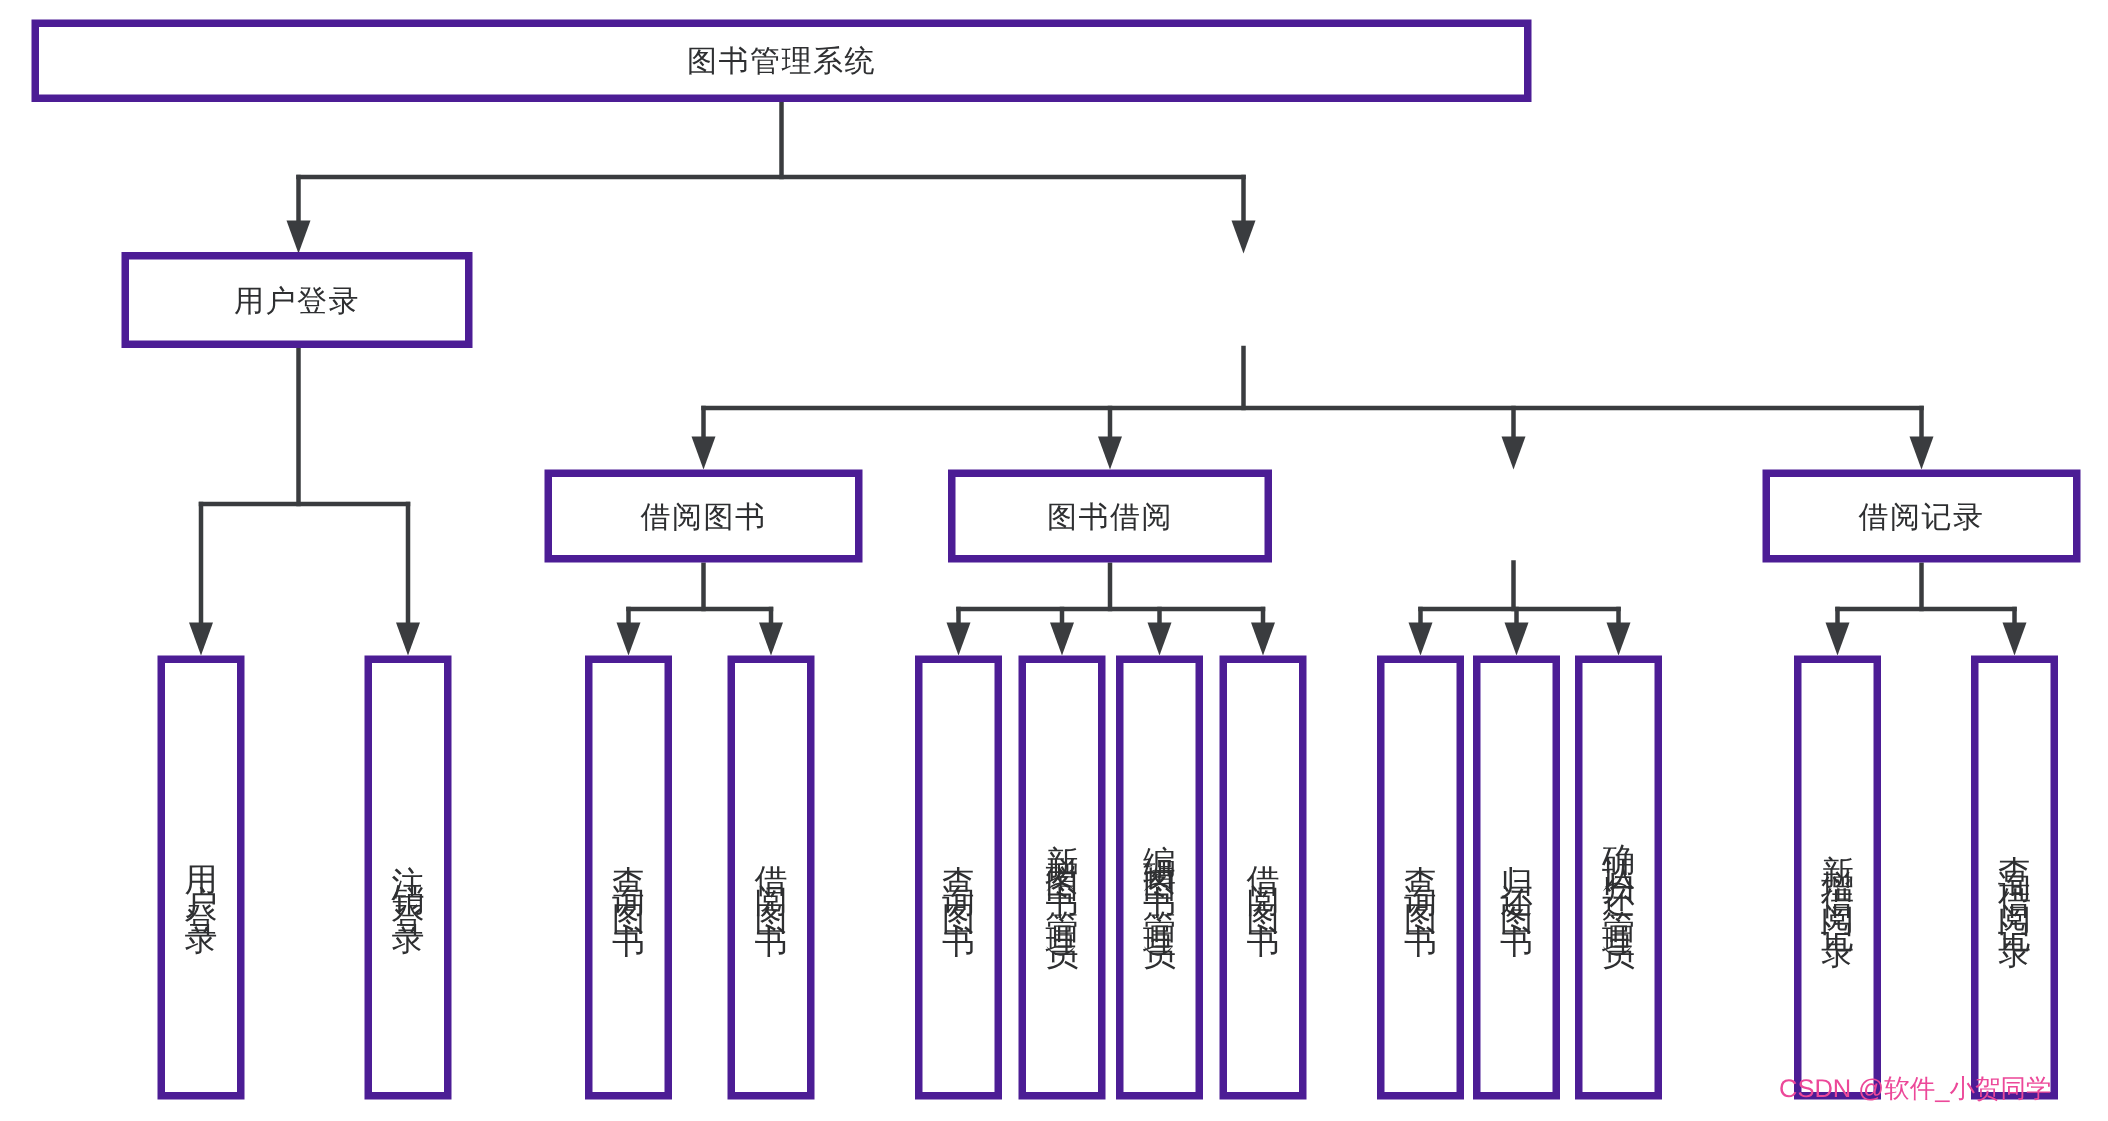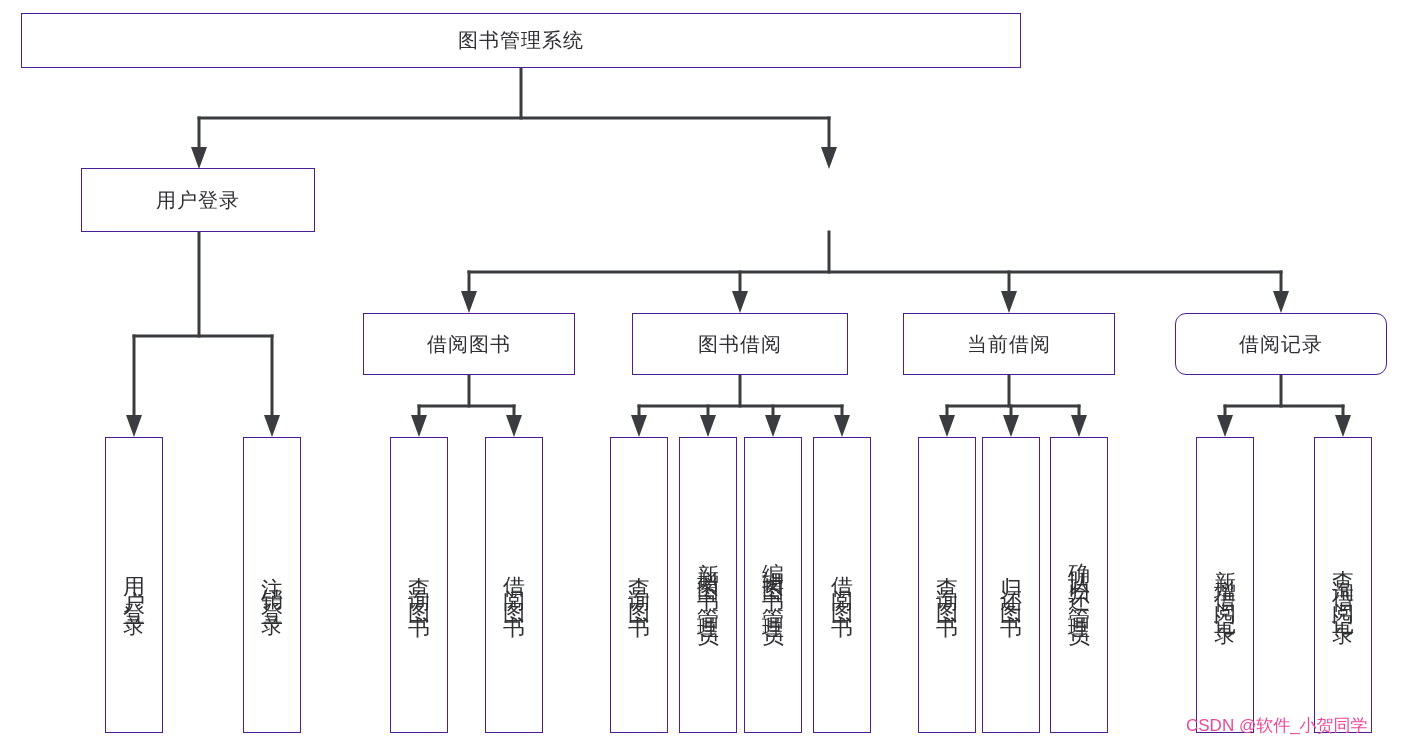--- a/index.html
+++ b/index.html
@@ -20,21 +20,21 @@
     left: 0;
     top: 0;
     width: 1405px;
     height: 747px;
     pointer-events: none;
   }
   .node {
     position: absolute;
     box-sizing: border-box;
     background: #ffffff;
-    border: 1px solid #4c1d95;
+    border: 5px solid #4c1d95;
     display: flex;
     align-items: center;
     justify-content: center;
     color: #2e2f31;
     z-index: 2;
   }
   .node .lbl {
     font-size: 20px;
     letter-spacing: 1px;
     white-space: nowrap;
@@ -42,21 +42,21 @@
   
   .n-root   { left: 21px;   top: 13px;  width: 1000px; height: 55px; }
   
   .n-login  { left: 81px;   top: 168px; width: 234px;  height: 64px; }
   .n-mgmt   { left: 712px;  top: 168px; width: 236px;  height: 64px; }
   
   .lv3      { top: 313px; height: 62px; }
   .n-new    { left: 363px;  width: 212px; }
   .n-borrow { left: 632px;  width: 216px; }
   .n-cur    { left: 903px;  width: 212px; }
-  .n-rec    { left: 1175px; width: 212px; border-radius: 11px; }
+  .n-rec    { left: 1175px; width: 212px; }
   
   .leaf { top: 437px; height: 296px; width: 58px; }
   .leaf .vlbl {
     writing-mode: vertical-rl;
     font-size: 22px;
     white-space: nowrap;
     color: #2e2f31;
   }
   .sp4 { letter-spacing: 13px; }  
   .sp6 { letter-spacing: 11px; }  
@@ -165,23 +165,20 @@
   <div class="node n-login">
     <span class="lbl">用户登录</span>
   </div>
 
   <div class="node lv3 n-new">
     <span class="lbl">借阅图书</span>
   </div>
   <div class="node lv3 n-borrow">
     <span class="lbl">图书借阅</span>
   </div>
-  <div class="node lv3 n-cur">
-    <span class="lbl">当前借阅</span>
-  </div>
   <div class="node lv3 n-rec">
     <span class="lbl">借阅记录</span>
   </div>
 
   <div class="node leaf l-u1">
     <span class="vlbl sp4">用户登录</span>
   </div>
   <div class="node leaf l-u2">
     <span class="vlbl sp4">注销登录</span>
   </div>

